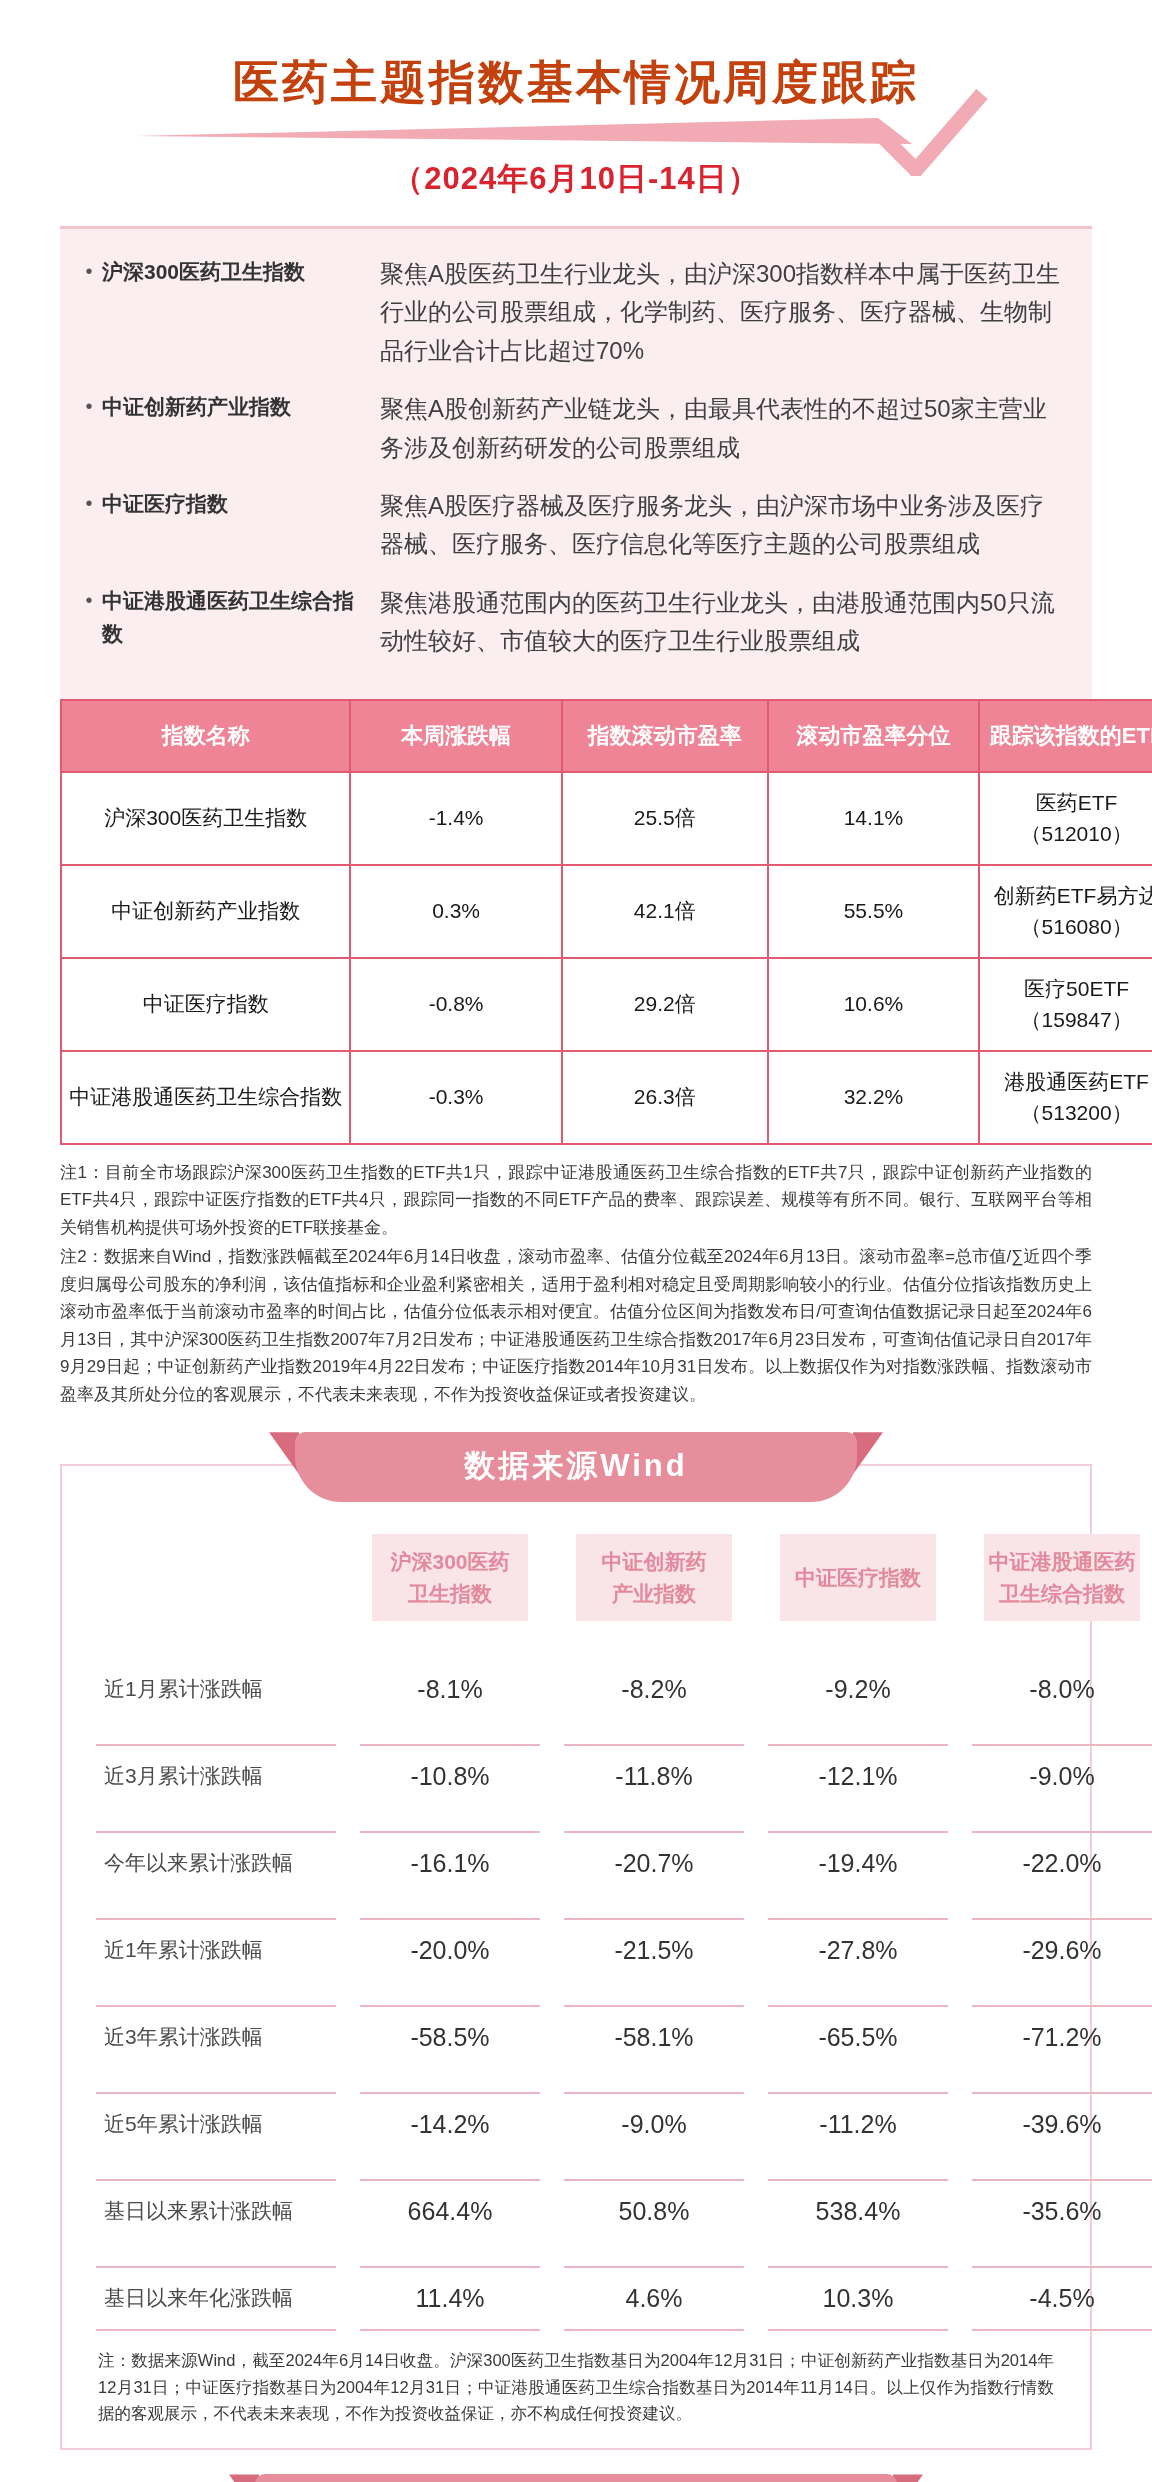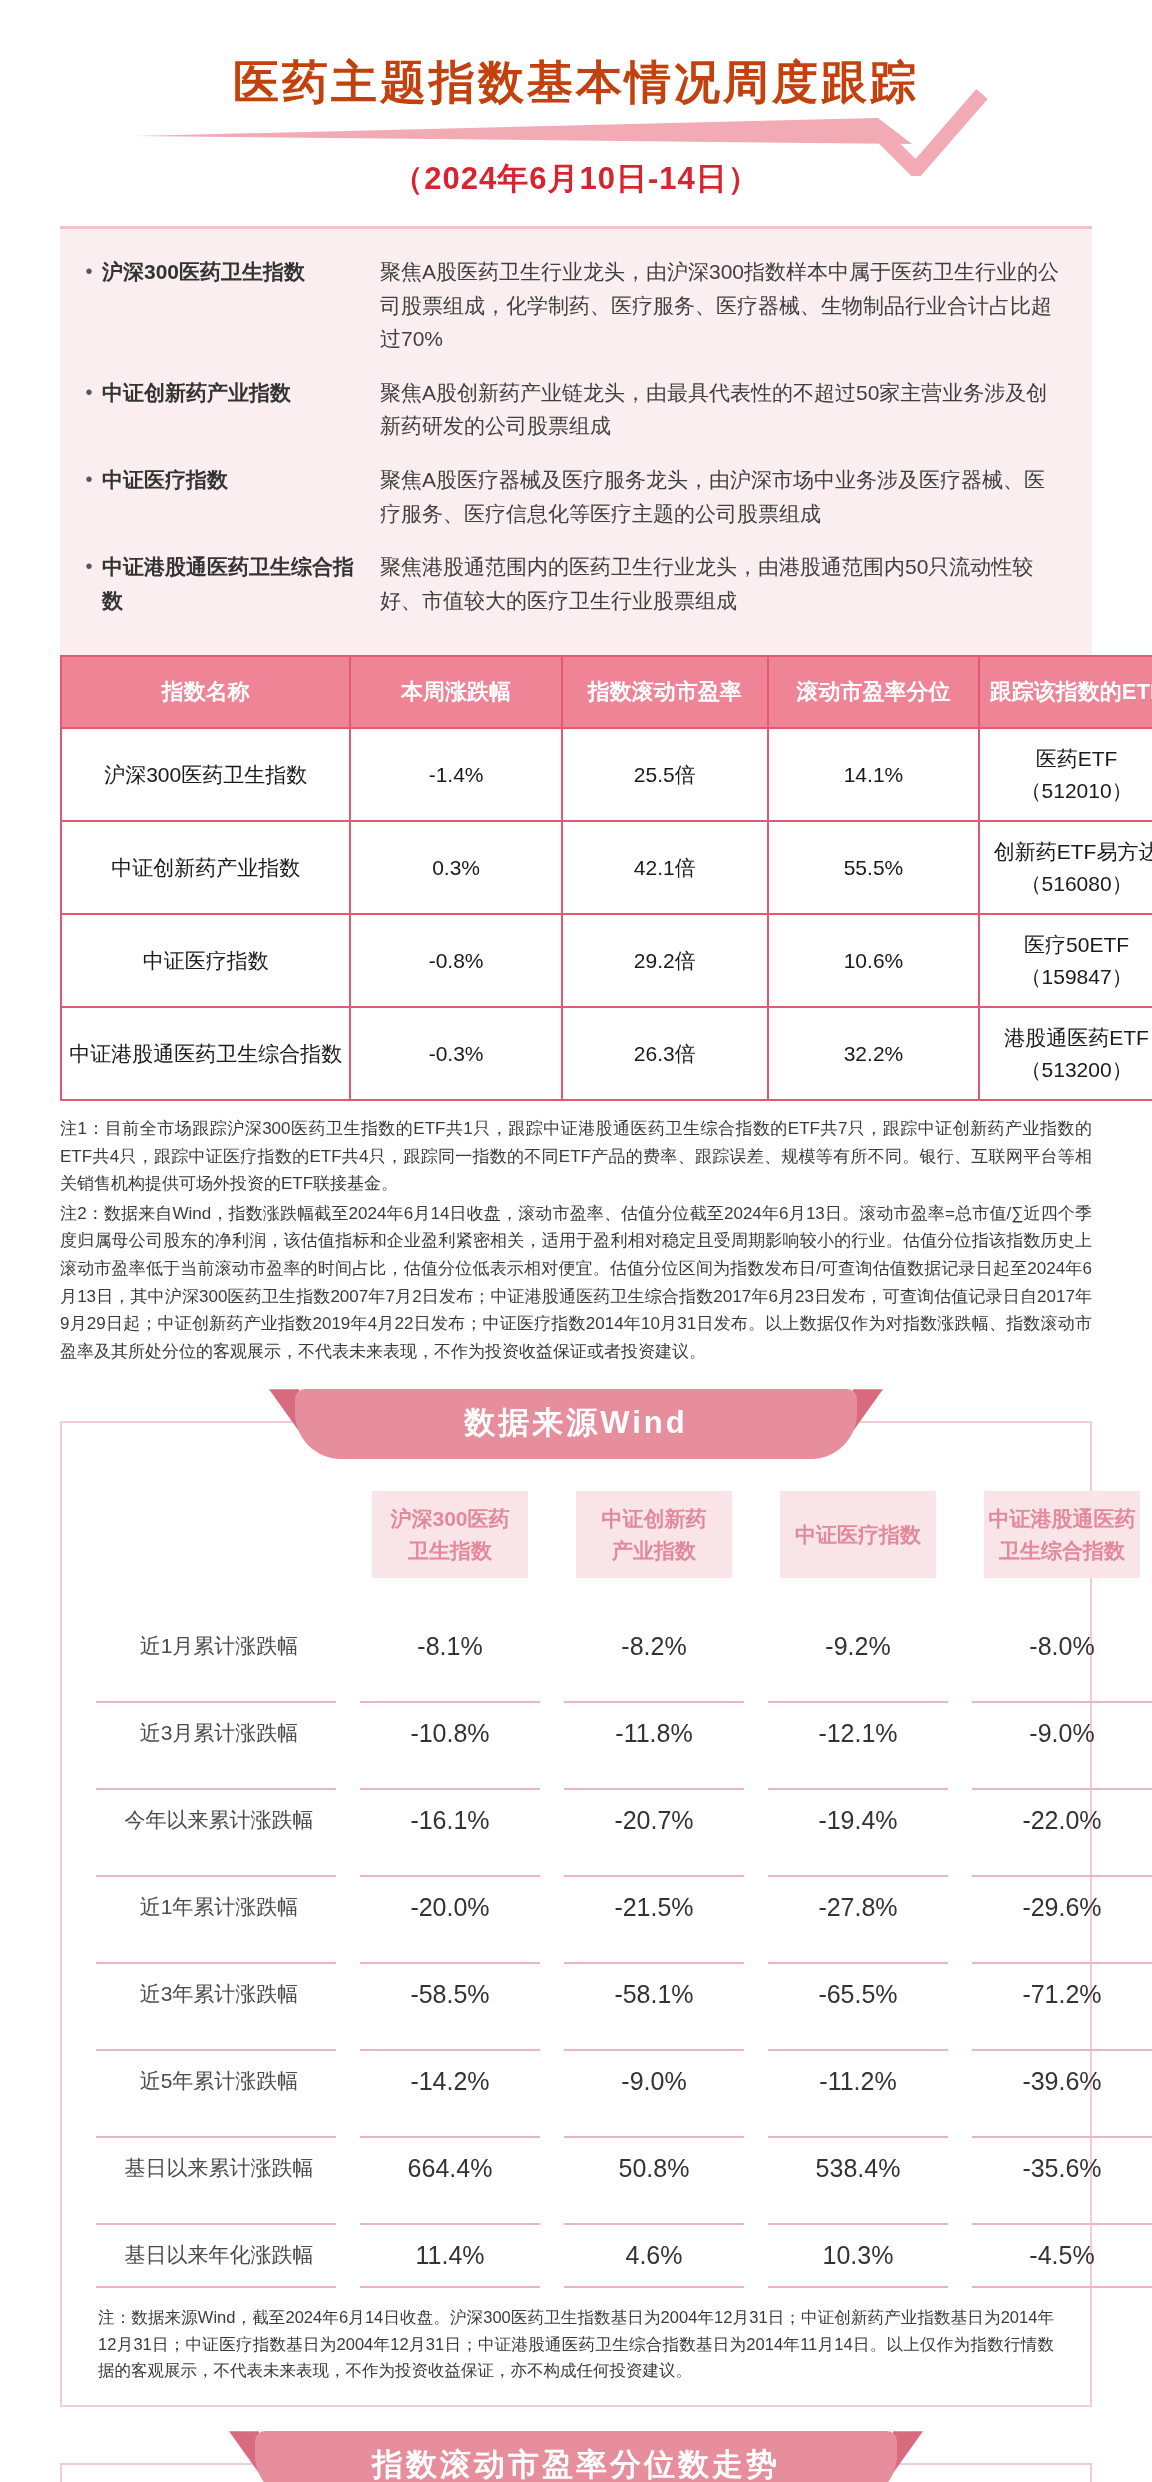--- a/index.html
+++ b/index.html
@@ -10,21 +10,21 @@
   .hdr{text-align:center;position:relative;}
   .hdr-title{font-size:46px;font-weight:bold;color:#c2410c;letter-spacing:3px;margin:18px 8px 0;}
   .swoosh{display:block;margin:-30px auto 0;width:880px;height:92px;}
   .hdr-sub{font-size:31px;font-weight:bold;color:#d9232f;margin:-18px 0 26px;letter-spacing:1px;}
 
   
   .desc-panel{margin:0 60px;background:#fbeef1;border-top:3px solid #f3c3cc;padding:26px 28px 18px 16px;box-sizing:border-box;}
   .desc-row{display:flex;margin-bottom:20px;}
   .desc-bullet{width:26px;color:#555;font-size:20px;line-height:1.6;text-align:center;flex:0 0 26px;}
   .desc-name{flex:0 0 268px;font-size:21px;font-weight:bold;color:#333;line-height:1.6;padding-right:10px;}
-  .desc-text{flex:1;font-size:21px;color:#3f3f3f;line-height:1.6;}
+  .desc-text{flex:1;font-size:24px;color:#3f3f3f;line-height:1.6;}
 
   
   table.summary{width:1115px;margin:0 60px;border-collapse:collapse;table-layout:fixed;}
   table.summary th{background:#ee8496;color:#ffffff;font-size:22px;font-weight:bold;padding:20px 4px;border:2px solid #e25a72;}
   table.summary td{background:#ffffff;color:#1a1a1a;font-size:21px;text-align:center;padding:14px 4px;border:2px solid #e25a72;line-height:1.5;}
   table.summary col.c1{width:26%;} table.summary col.c2{width:19%;}
   table.summary col.c3{width:18.5%;} table.summary col.c4{width:19%;} table.summary col.c5{width:17.5%;}
 
   
   .notes{margin:14px 60px 2px;}
@@ -39,21 +39,21 @@
   .ribbon .rbody{position:relative;background:#e78e9d;color:#fff;font-size:31px;font-weight:bold;letter-spacing:3px;
     padding:13px 0 15px;border-radius:10px 10px 46px 46px;}
   .ribbon.w1{width:562px;} .ribbon.w2{width:642px;}
 
   
   .hist{padding:26px 34px 20px;}
   .hist-grid{display:grid;grid-template-columns:25% 18.75% 18.75% 18.75% 18.75%;align-items:stretch;gap:24px;}
   .hist-h{margin:6px 12px 14px;background:#f9e4e8;color:#e2899b;font-size:21px;font-weight:bold;
     text-align:center;line-height:1.5;padding:12px 2px;display:flex;flex-direction:column;justify-content:center;}
   .hist-cell{font-size:25px;color:#333;text-align:center;padding:16px 2px;border-top:2px solid #eab6c1;}
-  .hist-label{font-size:21px;color:#4b4b4b;text-align:center;padding:16px 2px 16px 8px;border-top:2px solid #eab6c1;}
+  .hist-label{font-size:21px;color:#4b4b4b;text-align:left;padding:16px 2px 16px 8px;border-top:2px solid #eab6c1;}
   .hist-grid .r0{border-top:none;}
   .hist-grid .last{border-bottom:2px solid #eab6c1;}
   .hist-note{font-size:16.5px;color:#3a3a3a;line-height:1.6;margin:16px 2px 2px;text-align:justify;}
 
   
   .pe{padding:30px 22px 16px;}
   .chart-grid{display:grid;grid-template-columns:1fr 1fr;gap:16px 38px;}
   .chart-card{border:2px solid #f2d0d8;background:#fff;padding:22px 8px 4px;}
   .chart-title{text-align:center;font-size:21px;font-weight:bold;color:#454545;margin:4px 0 6px;}
   .chart-card svg{display:block;width:100%;height:auto;}

